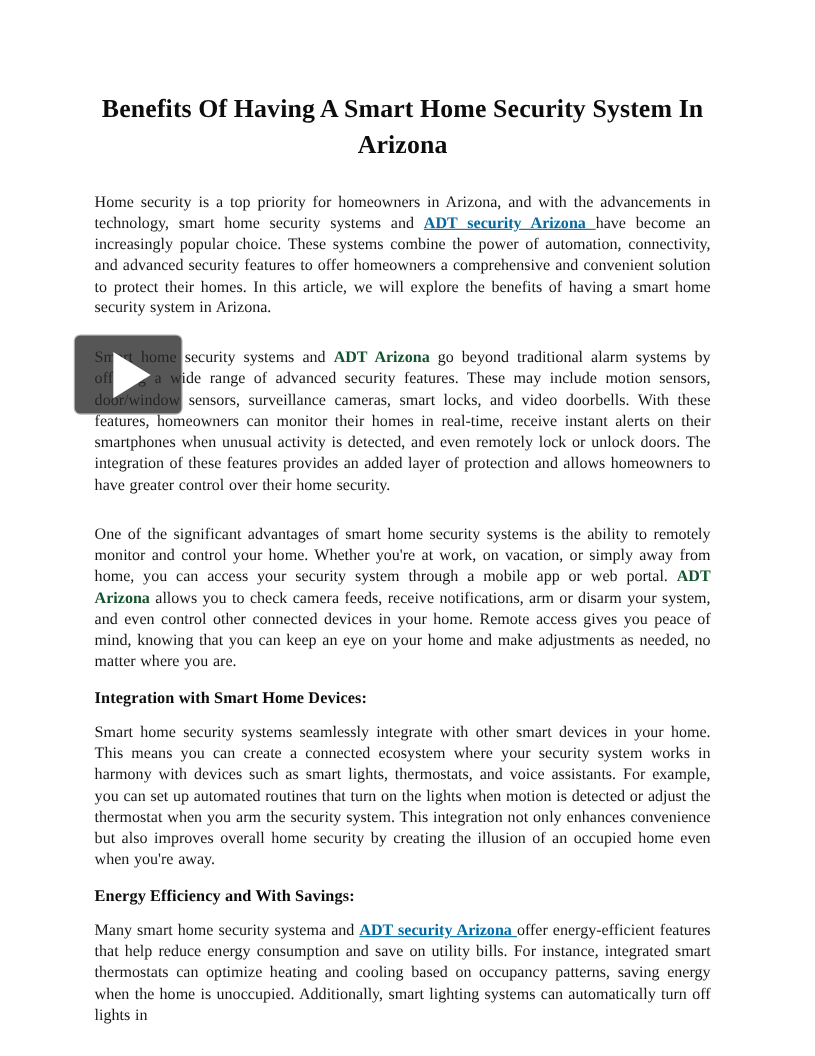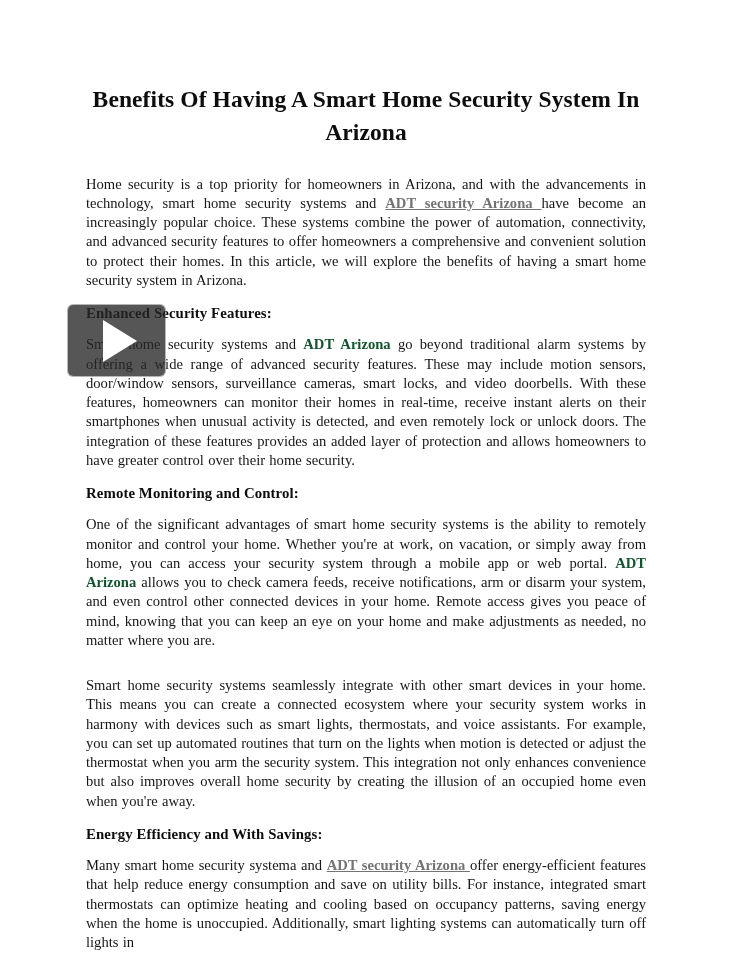--- a/index.html
+++ b/index.html
@@ -52,21 +52,21 @@
     font-weight: bold;
     margin: 0;
     line-height: 1.3;
     color: #0d0d0d;
     letter-spacing: 0.1px;
   }
   .sp-intro { height: 25px; }
   .sp-head-before { height: 14px; }
   .sp-head-after { height: 12px; }
   .doclink {
-    color: #737373;
+    color: #0369a1;
     font-weight: bold;
     text-decoration: underline;
     cursor: pointer;
   }
   b.strong { font-weight: bold; color: #14532d; }
 
   
   .video-overlay {
     position: absolute;
     left: 68px;
@@ -97,30 +97,29 @@
 
   <div class="content">
 
     <h1 class="doc-title">Benefits Of Having A Smart Home Security System In Arizona</h1>
 
     <div class="sp-intro"></div>
 
     <p class="body-par"><span>Home security is a top priority for homeowners in Arizona, and with the advancements in technology, smart home security systems and </span><span class="doclink">ADT security Arizona </span><span>have become an increasingly popular choice. These systems combine the power of automation, connectivity, and advanced security features to offer homeowners a comprehensive and convenient solution to protect their homes. In this article, we will explore the benefits of having a smart home security system in Arizona.</span></p>
 
     <div class="sp-head-before"></div>
-    <h2 class="sec-head">Enhanced Security Features:</h2>
     <div class="sp-head-after"></div>
     <p class="body-par"><span>Smart home security systems and </span><b class="strong">ADT Arizona</b><span> go beyond traditional alarm systems by offering a wide range of advanced security features. These may include motion sensors, door/window sensors, surveillance cameras, smart locks, and video doorbells. With these features, homeowners can monitor their homes in real-time, receive instant alerts on their smartphones when unusual activity is detected, and even remotely lock or unlock doors. The integration of these features provides an added layer of protection and allows homeowners to have greater control over their home security.</span></p>
 
     <div class="sp-head-before"></div>
-    <h2 class="sec-head">Remote Monitoring and Control:</h2>
     <div class="sp-head-after"></div>
     <p class="body-par"><span>One of the significant advantages of smart home security systems is the ability to remotely monitor and control your home. Whether you're at work, on vacation, or simply away from home, you can access your security system through a mobile app or web portal. </span><b class="strong">ADT Arizona</b><span> allows you to check camera feeds, receive notifications, arm or disarm your system, and even control other connected devices in your home. Remote access gives you peace of mind, knowing that you can keep an eye on your home and make adjustments as needed, no matter where you are.</span></p>
 
     <div class="sp-head-before"></div>
+    <h2 class="sec-head">Integration with Smart Home Devices:</h2>
     <div class="sp-head-after"></div>
     <p class="body-par"><span>Smart home security systems seamlessly integrate with other smart devices in your home. This means you can create a connected ecosystem where your security system works in harmony with devices such as smart lights, thermostats, and voice assistants. For example, you can set up automated routines that turn on the lights when motion is detected or adjust the thermostat when you arm the security system. This integration not only enhances convenience but also improves overall home security by creating the illusion of an occupied home even when you're away.</span><b class="strong"></b><span></span></p>
 
     <div class="sp-head-before"></div>
     <h2 class="sec-head">Energy Efficiency and With Savings:</h2>
     <div class="sp-head-after"></div>
     <p class="body-par"><span>Many smart home security systema and </span><span class="doclink">ADT security Arizona </span><span>offer energy-efficient features that help reduce energy consumption and save on utility bills. For instance, integrated smart thermostats can optimize heating and cooling based on occupancy patterns, saving energy when the home is unoccupied. Additionally, smart lighting systems can automatically turn off lights in</span></p>
 
   </div>
 

